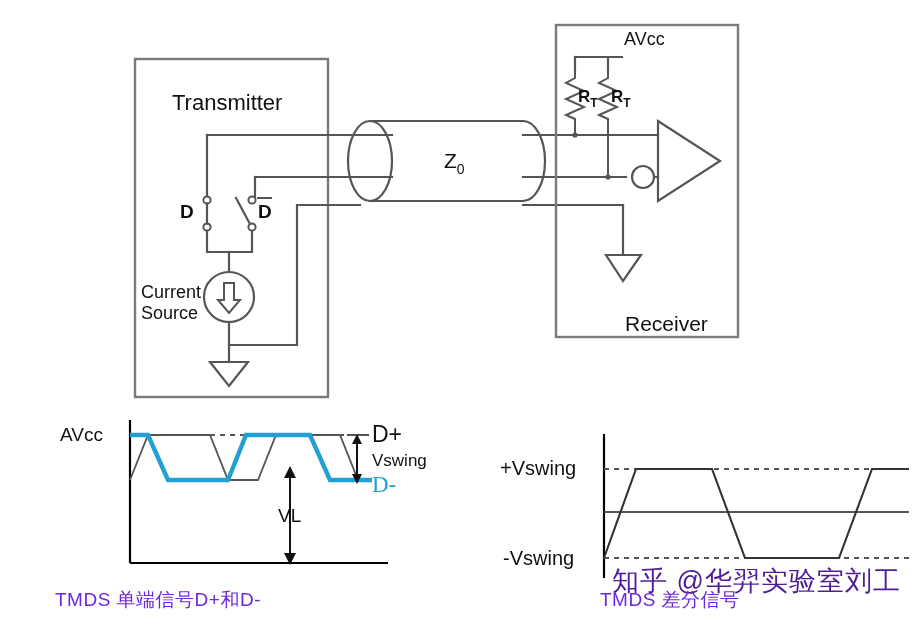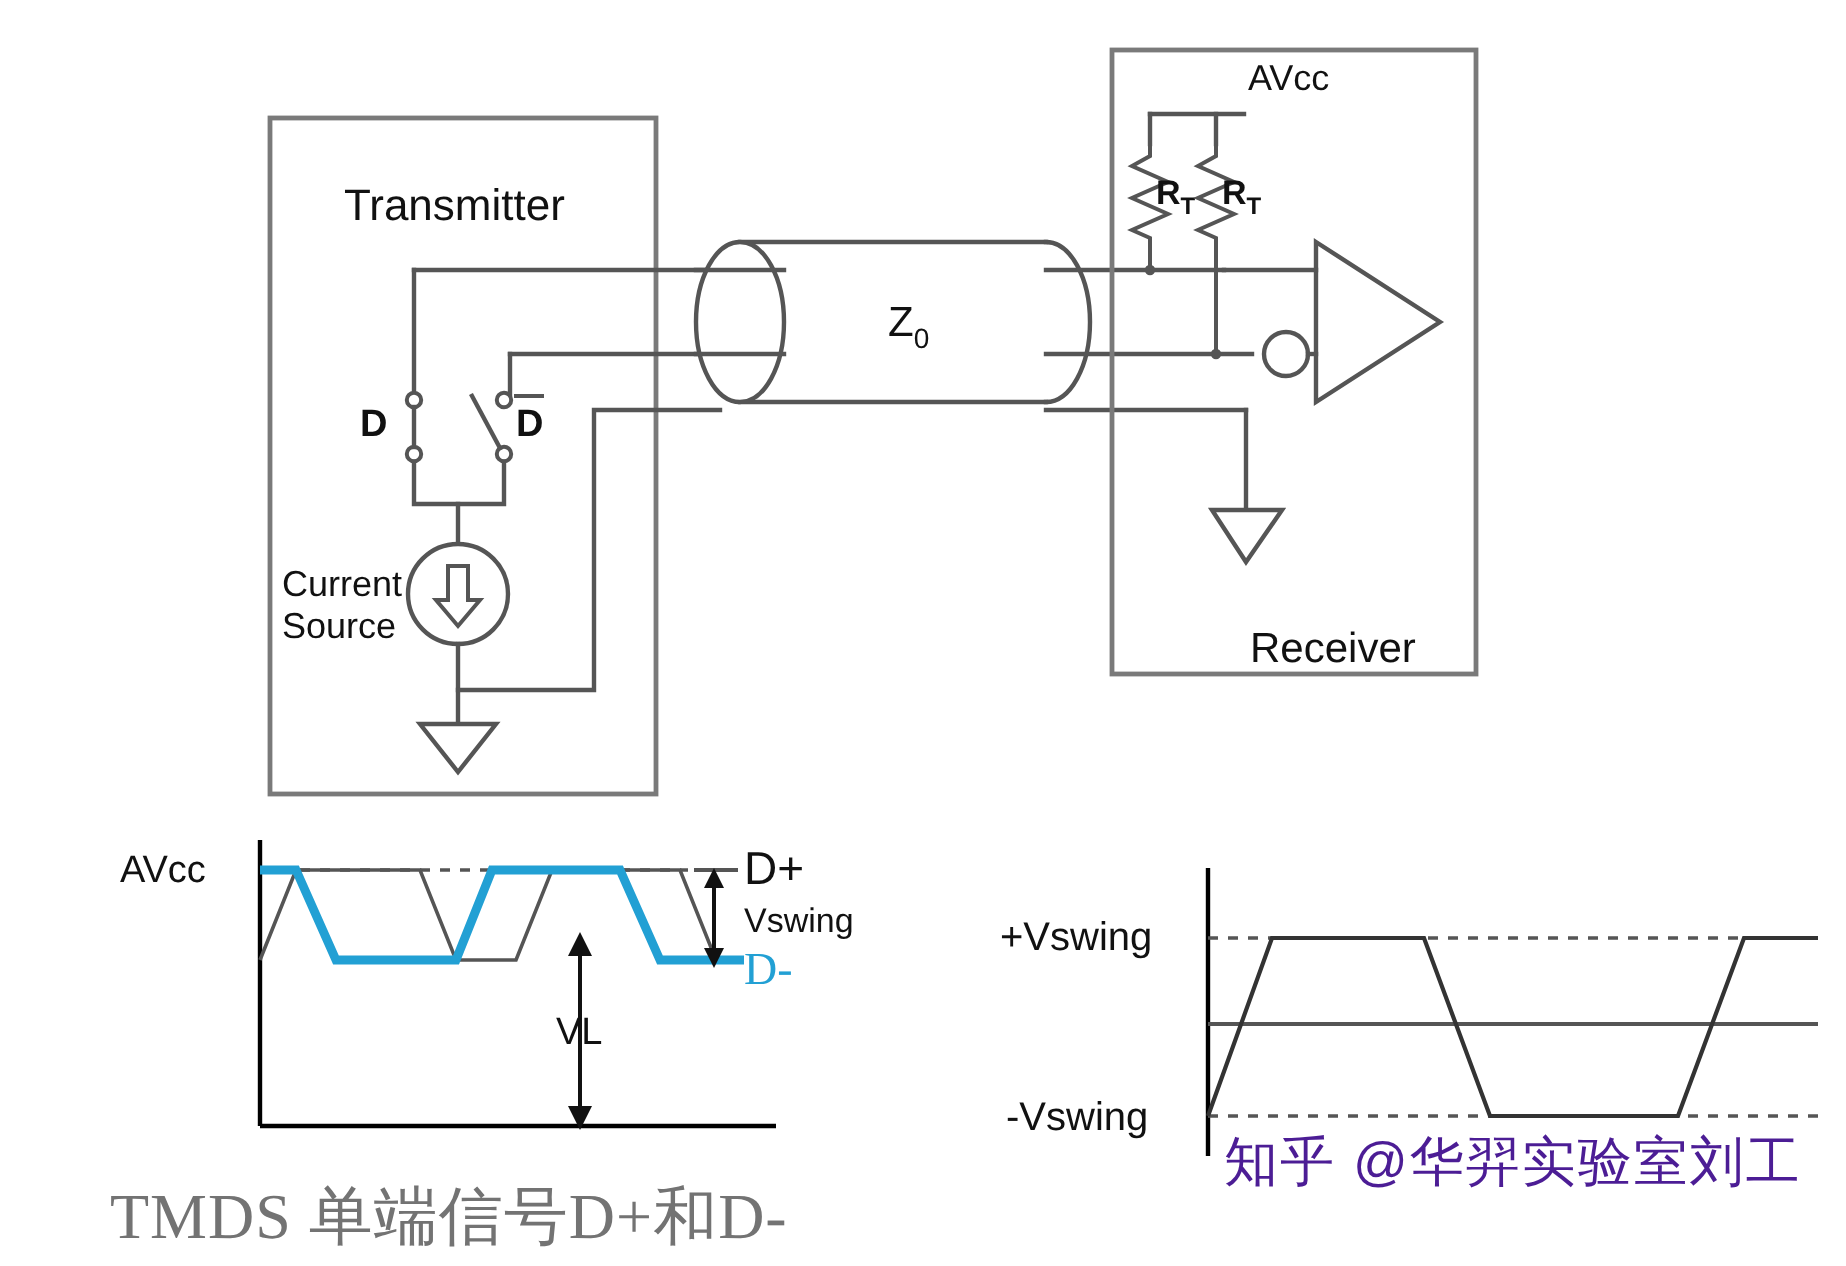--- a/index.html
+++ b/index.html
@@ -1,21 +1,21 @@
 <!DOCTYPE html>
 <html><head>
 <meta charset="utf-8">
 <style>
   html,body{margin:0;padding:0;background:#ffffff;}
   body{width:923px;height:633px;position:relative;overflow:hidden;
        font-family:"Liberation Sans","DejaVu Sans",sans-serif;}
   #stage{position:absolute;left:0;top:0;width:923px;height:633px;}
   svg{display:block;}
-  .cap{position:absolute;color:#737373;font-size:32px;letter-spacing:.5px;
-       font-family:Liberation Serif, serif;white-space:nowrap;}
+  .cap{position:absolute;color:#6d28d9;font-size:19px;letter-spacing:.5px;
+       font-family:Liberation Sans, sans-serif;white-space:nowrap;}
   #cap-left{left:55px;top:587px;}
   #cap-right{left:600px;top:587px;}
   .wm{position:absolute;left:612px;top:563px;font-size:27px;color:#4c1d95;
       white-space:nowrap;font-family:"Liberation Sans","DejaVu Sans",sans-serif;
       letter-spacing:1px;}
 </style>
 </head>
 <body>
 
 <div id="stage">
@@ -141,14 +141,15 @@
   <path class="dash" d="M604,558 L909,558"></path>
 
   <path class="wvd" d="M604,558 L636,469 L712,469 L745,558 L839,558 L872,469 L909,469"></path>
 
   <text class="txt" x="500" y="475" font-size="20">+Vswing</text>
   <text class="txt" x="503" y="565" font-size="20">-Vswing</text>
 </svg>
 
 <div class="wm">知乎 @华羿实验室刘工</div>
 <div class="cap" id="cap-left">TMDS 单端信号D+和D-</div>
+<div class="cap" id="cap-right">TMDS 差分信号</div>
 
 </div>
 
 </body></html>

